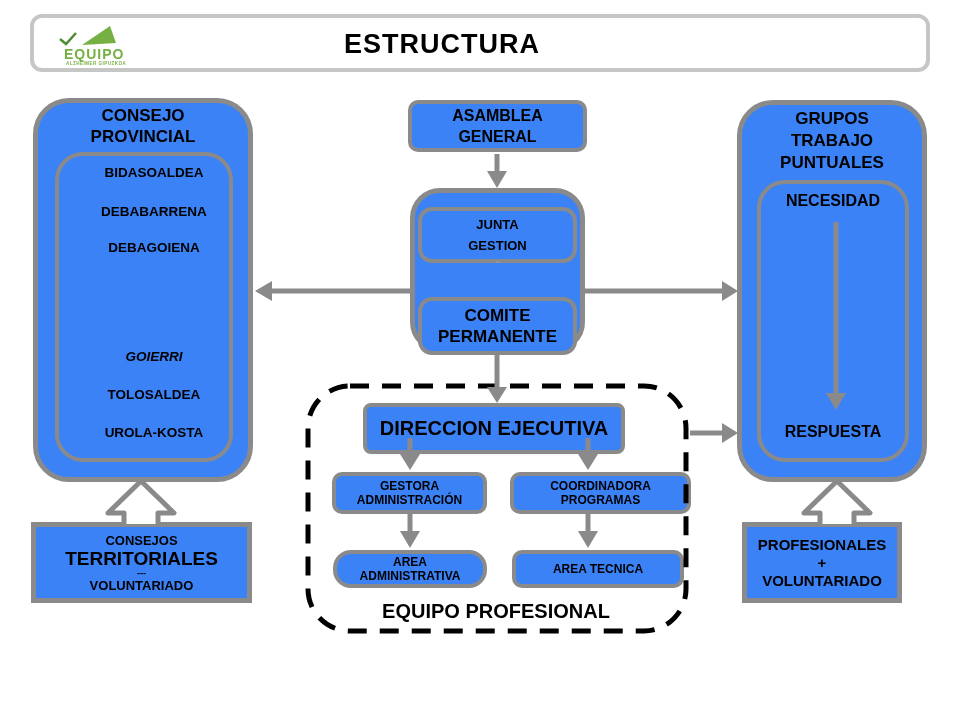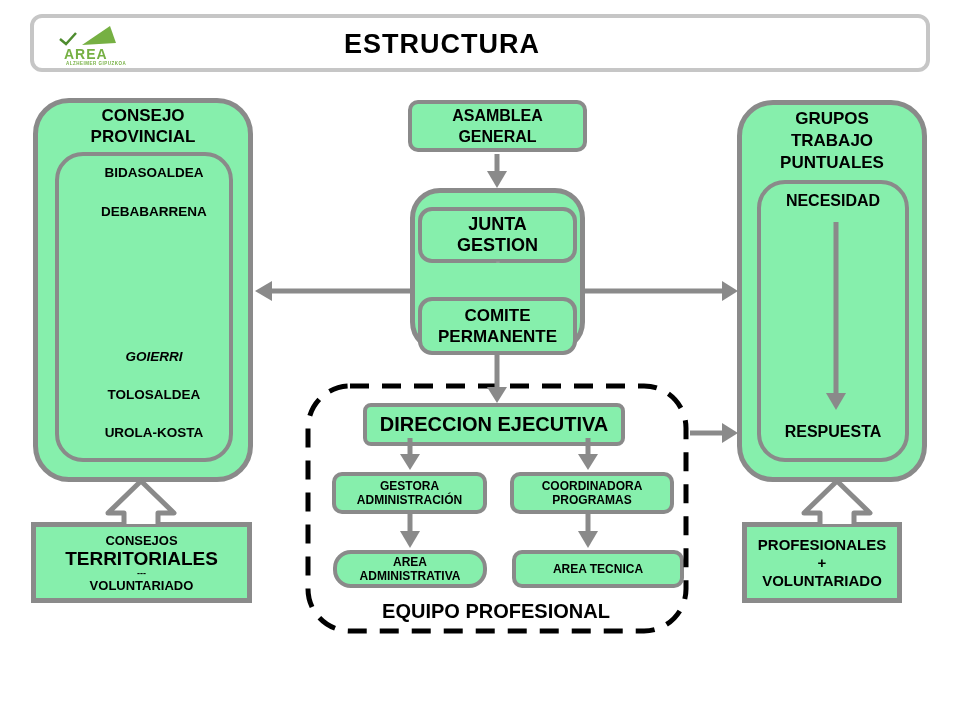--- a/index.html
+++ b/index.html
@@ -2,56 +2,56 @@
 <html><head>
 <meta charset="utf-8">
 <style>
   html,body{margin:0;padding:0;background:#fff;}
   #canvas{
     position:relative;width:960px;height:720px;background:#fff;overflow:hidden;
     font-family:"Liberation Sans",sans-serif;font-weight:bold;color:#000;
   }
   .abs{position:absolute;box-sizing:border-box;}
   .box{
-    position:absolute;box-sizing:border-box;border:4px solid #8a8a8a;background:#86efac;
+    position:absolute;box-sizing:border-box;border:4px solid #8a8a8a;background:#3b82f6;
     display:flex;align-items:center;justify-content:center;text-align:center;
   }
   .thick{border-width:5px;}
   .txt{text-align:center;}
   
   #header{left:30px;top:14px;width:900px;height:58px;border:4px solid #c6c6c6;border-radius:12px;}
   #title{left:282px;top:29px;width:320px;font-size:27px;letter-spacing:1px;}
   
   #logo{left:52px;top:24px;width:100px;height:44px;}
   #logo-name{position:absolute;left:12px;top:22px;font-size:14px;color:#76b043;letter-spacing:1px;}
   #logo-tagline{position:absolute;left:14px;top:37px;font-size:4.5px;color:#76b043;letter-spacing:.5px;}
   
   #left-outer{left:33px;top:98px;width:220px;height:384px;border-radius:36px;}
   #left-title{left:63px;top:105px;width:160px;font-size:17px;line-height:21px;}
   #left-inner{left:55px;top:152px;width:178px;height:310px;border-radius:28px;}
   .l-item{left:57px;width:174px;font-size:13.5px;line-height:16px;text-align:center;padding-left:20px;}
   
   #asamblea{left:408px;top:100px;width:179px;height:52px;border-radius:10px;font-size:16px;line-height:21px;}
   #asamblea span{max-width:130px;}
   #center-outer{left:410px;top:188px;width:175px;height:164px;border-radius:30px;border-width:5px;}
-  #junta{left:418px;top:207px;width:159px;height:56px;border-radius:14px;font-size:18px;line-height:21px;}
+  #junta{left:418px;top:207px;width:159px;height:56px;border-radius:14px;font-size:13px;line-height:21px;}
   #junta span{max-width:95px;}
   #sep{left:489px;top:256px;width:18px;height:12px;font-size:13px;color:#9a9a9a;line-height:12px;}
   #comite{left:418px;top:297px;width:159px;height:58px;border-radius:14px;font-size:17px;line-height:21px;}
   #comite span{max-width:125px;}
   
   #right-outer{left:737px;top:100px;width:190px;height:382px;border-radius:36px;}
   #right-title{left:772px;top:108px;width:120px;font-size:17px;line-height:22px;}
   #right-inner{left:757px;top:180px;width:152px;height:282px;border-radius:28px;}
   #necesidad{left:757px;top:192px;width:152px;font-size:16px;}
   #respuesta{left:757px;top:423px;width:152px;font-size:16px;}
   
-  #direccion{left:363px;top:403px;width:262px;height:43px;border-radius:8px;font-size:20px;}
+  #direccion{left:363px;top:403px;width:262px;height:51px;border-radius:8px;font-size:20px;}
   #gestora{left:332px;top:472px;width:155px;height:42px;border-radius:10px;font-size:12px;line-height:14px;}
-  #coordinadora{left:510px;top:472px;width:164px;height:42px;border-radius:10px;font-size:12px;line-height:14px;}
+  #coordinadora{left:510px;top:472px;width:181px;height:42px;border-radius:10px;font-size:12px;line-height:14px;}
   #area-adm{left:333px;top:550px;width:154px;height:38px;border-radius:18px;font-size:12px;line-height:14px;}
   #area-tec{left:512px;top:550px;width:172px;height:38px;border-radius:10px;font-size:12px;line-height:14px;}
   #gestora span,#coordinadora span,#area-adm span,#area-tec span{max-width:120px;}
   #equipo-label{left:305px;top:600px;width:382px;font-size:20px;}
   
   #bottom-left{left:31px;top:522px;width:221px;height:81px;border-width:5px;flex-direction:column;border-radius:0;}
   #bottom-right{left:742px;top:522px;width:160px;height:81px;border-width:5px;flex-direction:column;border-radius:0;}
   .bl1{font-size:13px;line-height:15px;}
   .bl2{font-size:19px;line-height:21px;}
   .bl-sep{font-size:9px;line-height:9px;}
@@ -62,30 +62,31 @@
 <body>
 
 <div id="canvas">
 
   <div id="header" class="abs"></div>
   <div id="logo" class="abs">
     <svg width="70" height="24" style="position:absolute;left:4px;top:0;">
       <polygon points="26,21 54,2 60,19" fill="#76b043"></polygon>
       <path d="M4,15 L10,20 L20,9" stroke="#4e8c2f" stroke-width="2.5" fill="none"></path>
     </svg>
-    <div id="logo-name">AREA</div>
+    <div id="logo-name">EQUIPO</div>
     <div id="logo-tagline">ALZHEIMER GIPUZKOA</div>
   </div>
   <div id="title" class="abs txt">ESTRUCTURA</div>
 
   <div id="left-outer" class="box thick"></div>
   <div id="left-title" class="abs txt">CONSEJO PROVINCIAL</div>
   <div id="left-inner" class="box"></div>
   <div class="abs l-item" style="top:165px;">BIDASOALDEA</div>
   <div class="abs l-item" style="top:204px;">DEBABARRENA</div>
+  <div class="abs l-item" style="top:240px;">DEBAGOIENA</div>
   <div class="abs l-item" style="top:349px;font-style:italic;">GOIERRI</div>
   <div class="abs l-item" style="top:387px;">TOLOSALDEA</div>
   <div class="abs l-item" style="top:425px;">UROLA-KOSTA</div>
 
   <div id="asamblea" class="box">
     <span>ASAMBLEA GENERAL</span>
   </div>
   <div id="center-outer" class="box"></div>
   <div id="junta" class="box">
     <span>JUNTA GESTION</span>

